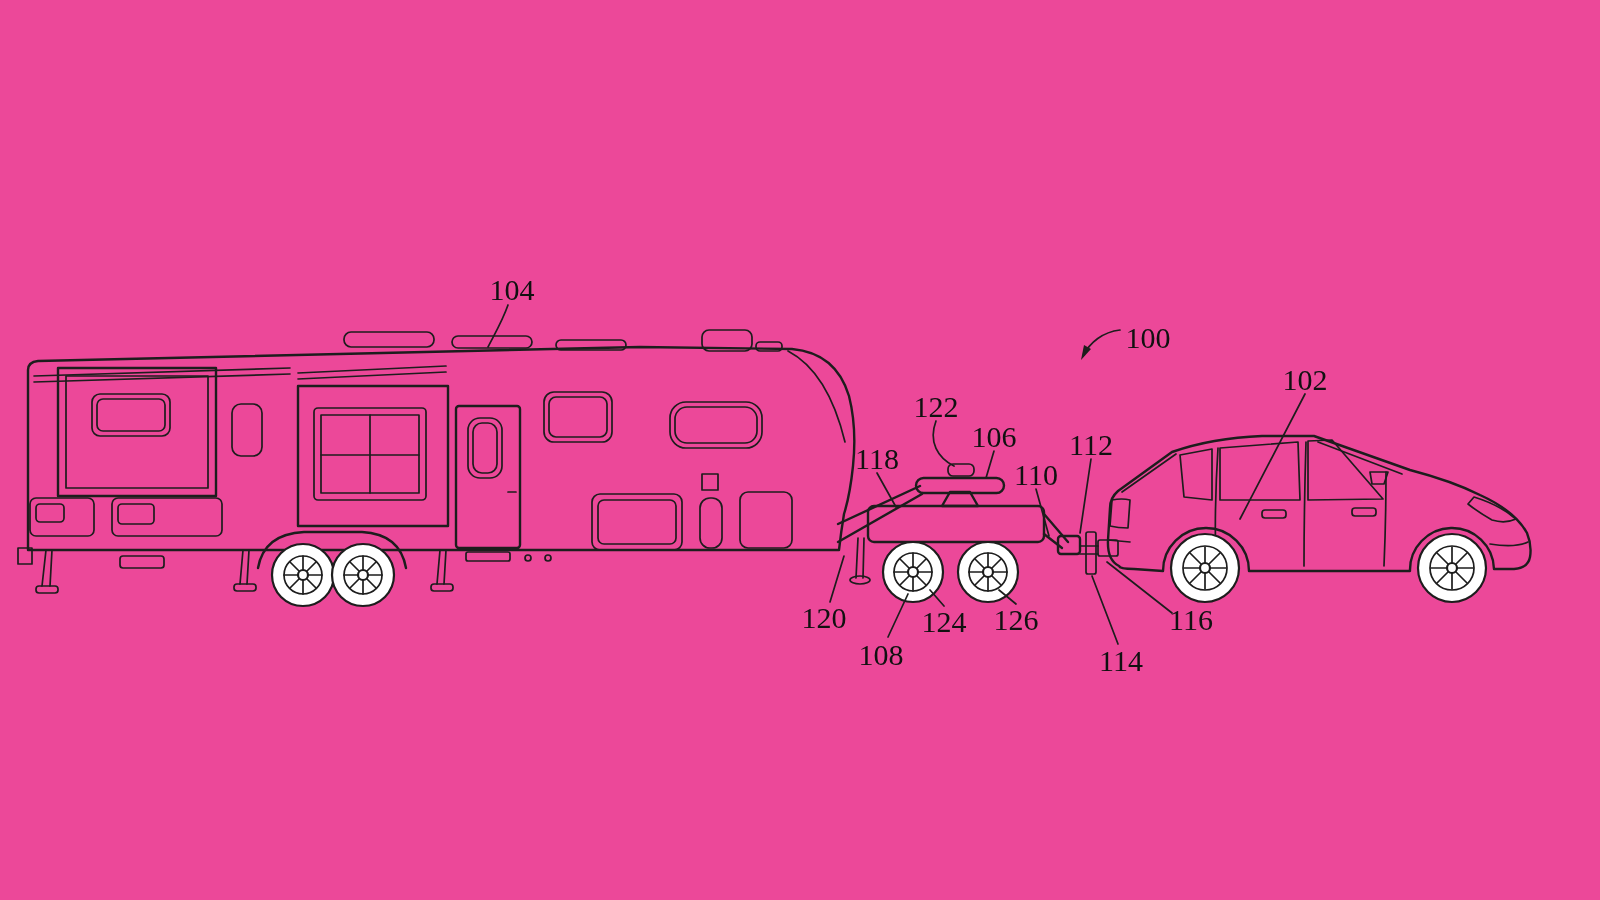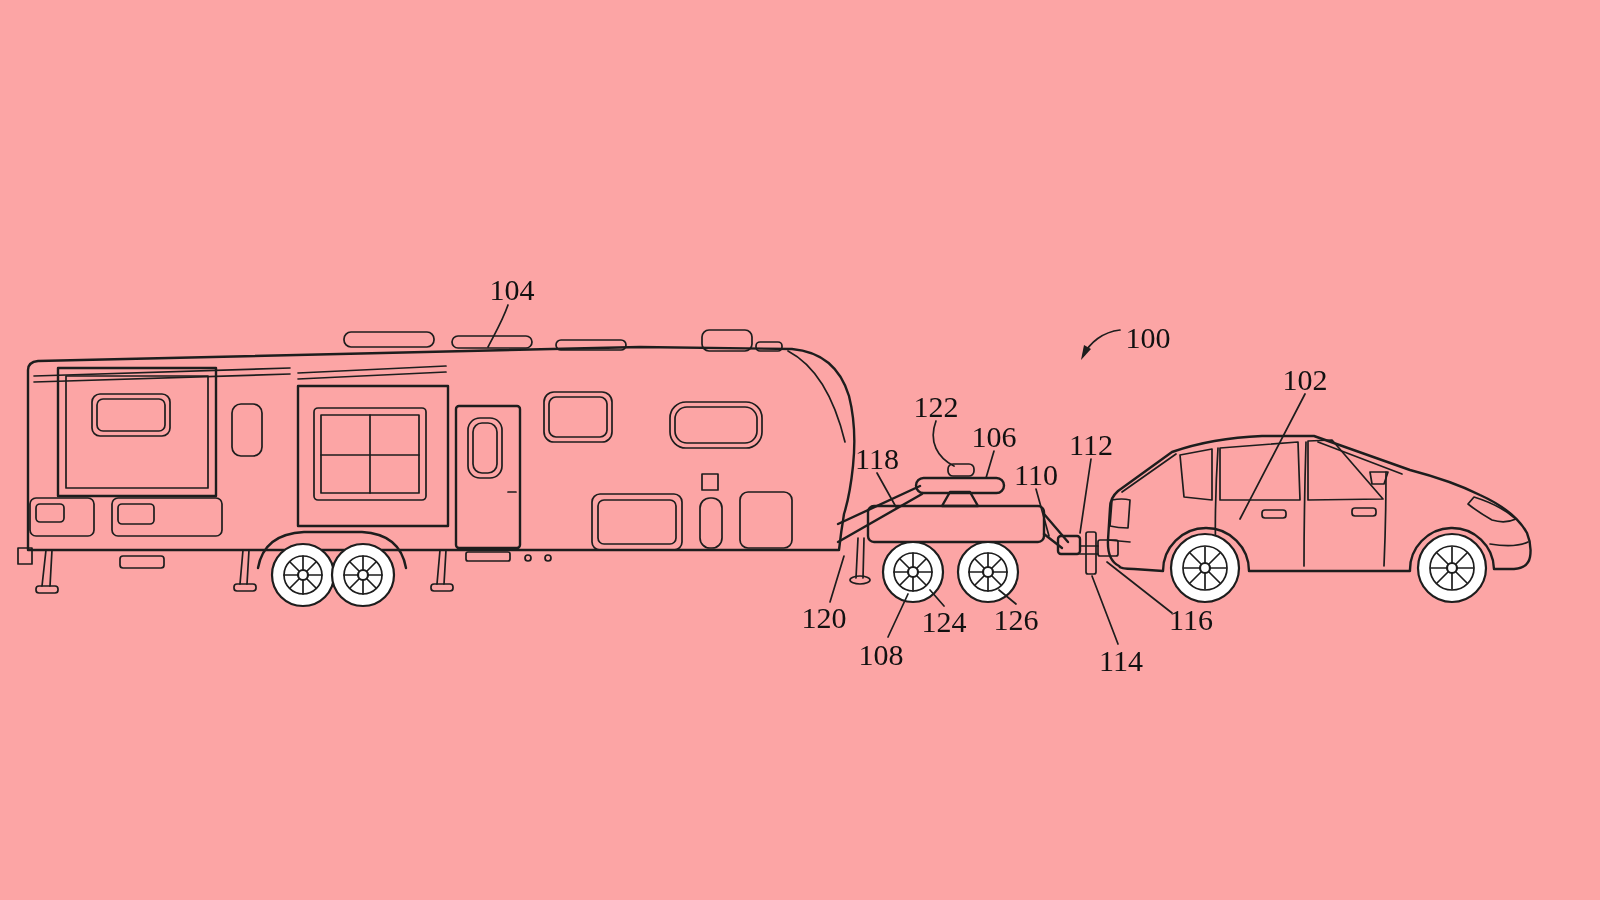--- a/index.html
+++ b/index.html
@@ -1,21 +1,21 @@
 <!DOCTYPE html>
 <html><head>
 <meta charset="utf-8">
 <title>Patent Figure</title>
 <style>
   html, body { margin: 0; padding: 0; background: #ffffff; }
   .canvas {
     position: relative;
     width: 1600px;
     height: 900px;
-    background: #fca5a5;
+    background: #ec4899;
     overflow: hidden;
     font-family: "Liberation Serif", serif;
   }
   svg { display: block; }
   .ln   { fill: none; stroke: #1d1d1d; stroke-width: 2.4; stroke-linecap: round; stroke-linejoin: round; }
   .ln2  { fill: none; stroke: #1d1d1d; stroke-width: 1.7; stroke-linecap: round; stroke-linejoin: round; }
   .lnf  { fill: #ffffff; stroke: #1d1d1d; stroke-width: 2.2; stroke-linejoin: round; }
   .leader { fill: none; stroke: #1d1d1d; stroke-width: 1.7; stroke-linecap: round; }
   .arrowhead { fill: #1d1d1d; stroke: none; }
   .ref-label {

